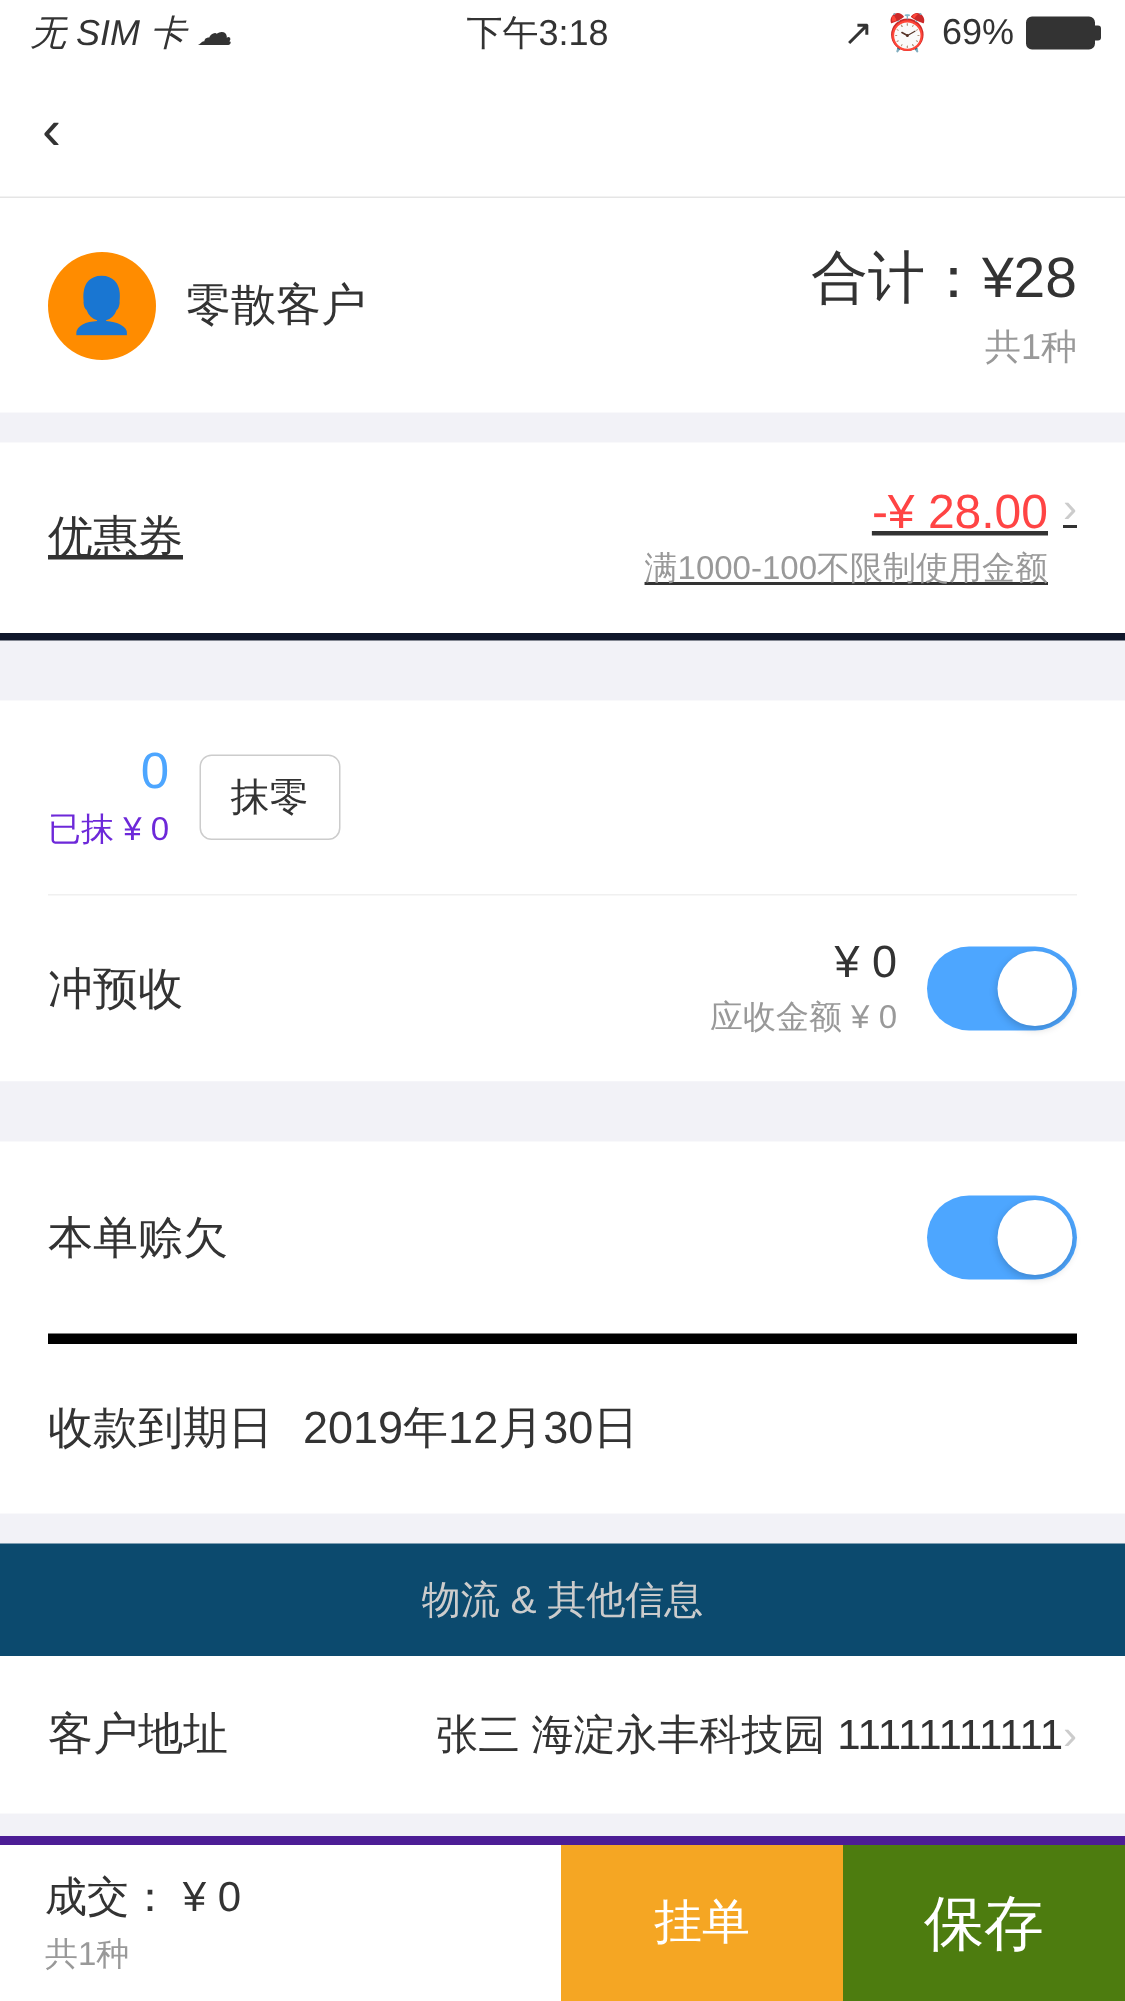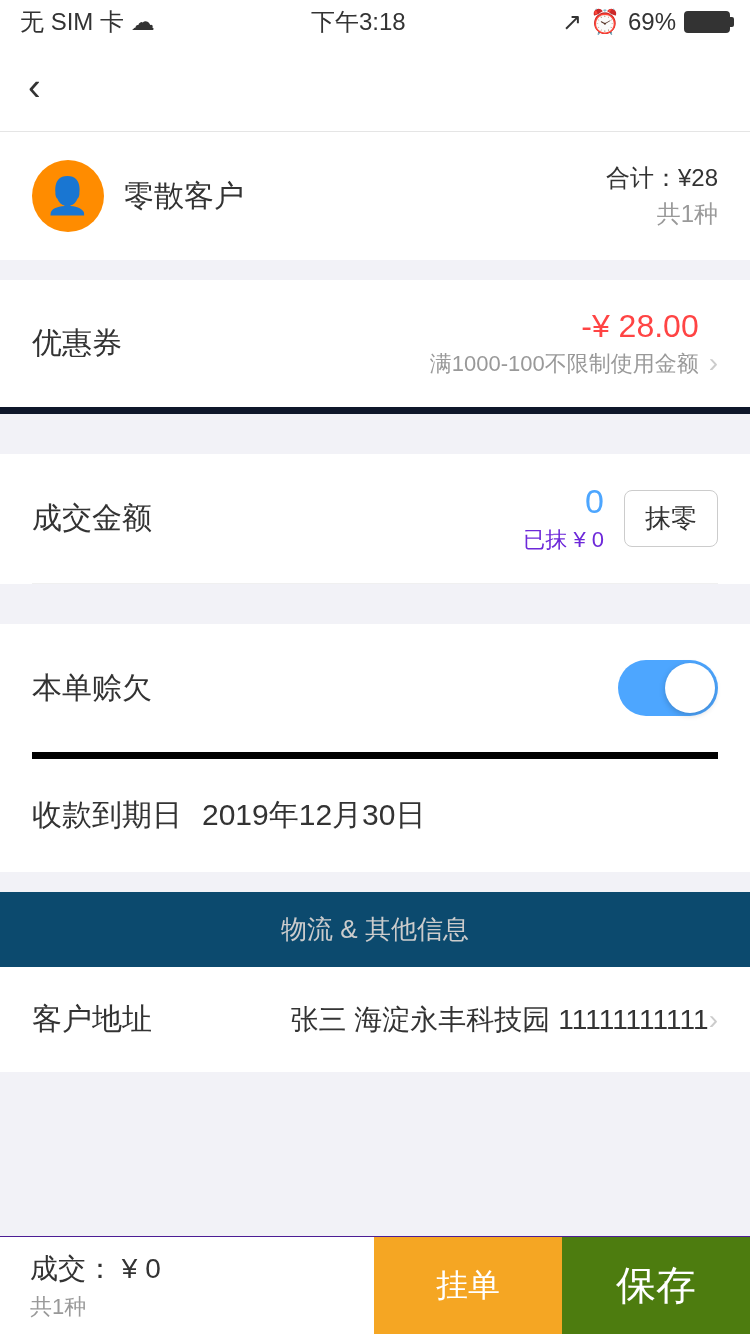--- a/index.html
+++ b/index.html
@@ -18,21 +18,21 @@
     .status-bar {
       height: 44px;
       background: #fff;
       display: flex;
       align-items: center;
       justify-content: space-between;
       padding: 0 20px;
       font-size: 24px;
       font-weight: 500;
     }
-    .status-left { display: flex; align-items: center; gap: 8px; }
+    .status-left { display: flex; align-items: center; gap: 8px; font-style: italic; }
     .status-right { display: flex; align-items: center; gap: 8px; }
     .battery-icon {
       display: inline-block;
       width: 46px;
       height: 22px;
       border: 2px solid #333;
       border-radius: 4px;
       position: relative;
       background: #333;
     }
@@ -105,50 +105,51 @@
     }
     .customer-name {
       font-size: 30px;
       color: #333;
       font-weight: 500;
     }
     .customer-right {
       text-align: right;
     }
     .total-amount {
-      font-size: 24px;
+      font-size: 38px;
       color: #333;
     }
     .total-count {
       font-size: 24px;
       color: #999;
       margin-top: 4px;
     }
 
     
     .card-section {
       background: #fff;
       margin-bottom: 20px;
     }
 
     
     .coupon-row {
       padding: 28px 32px;
       display: flex;
       align-items: center;
       justify-content: space-between;
-      border-bottom: 7px solid #0f172a;
+      border-bottom: 5px solid #0f172a;
+      text-decoration: underline;
     }
     .row-label {
       font-size: 30px;
       color: #333;
     }
     .coupon-right {
       display: flex;
-      align-items: flex-end;
+      align-items: flex-start;
       gap: 10px;
     }
     .coupon-info {
       text-align: right;
     }
     .coupon-amount {
       font-size: 32px;
       color: #ff4444;
       font-weight: 500;
     }
@@ -316,24 +317,24 @@
       flex: 1;
       text-align: right;
     }
 
     
     .bottom-area {
       position: fixed;
       bottom: 0;
       left: 0;
       width: 750px;
-      height: 98px;
-      display: flex;
-      background: #fff;
-      border-top: 1px solid #4c1d95;
+      height: 110px;
+      display: flex;
+      background: #fff;
+      border-top: 6px solid #4c1d95;
     }
     .bottom-info {
       flex: 1;
       display: flex;
       flex-direction: column;
       justify-content: center;
       padding: 0 30px;
     }
     .bottom-deal {
       font-size: 28px;
@@ -410,30 +411,41 @@
         </div>
         <span class="chevron-right">›</span>
       </div>
     </div>
   </div>
 
   <div class="separator"></div>
 
   <div class="deal-section">
     <div class="deal-row">
-      <span class="row-label">成交金额</span>
       <div class="deal-right">
         <div class="deal-amount-wrapper">
           <div class="deal-amount-value">0</div>
           <div class="deal-amount-sub">已抹  ¥ 0</div>
         </div>
         <button class="round-off-btn">抹零</button>
       </div>
     </div>
 
+    <div class="prereceive-row">
+      <span class="row-label">冲预收</span>
+      <div class="prereceive-right">
+        <div class="prereceive-info">
+          <div class="prereceive-amount">¥ 0</div>
+          <div class="prereceive-sub">应收金额 ¥ 0</div>
+        </div>
+        <div class="toggle">
+          <div class="toggle-thumb"></div>
+        </div>
+      </div>
+    </div>
   </div>
 
   <div class="separator"></div>
 
   <div class="debt-section">
     <div class="debt-row">
       <span class="row-label">本单赊欠</span>
       <div class="toggle">
         <div class="toggle-thumb"></div>
       </div>

